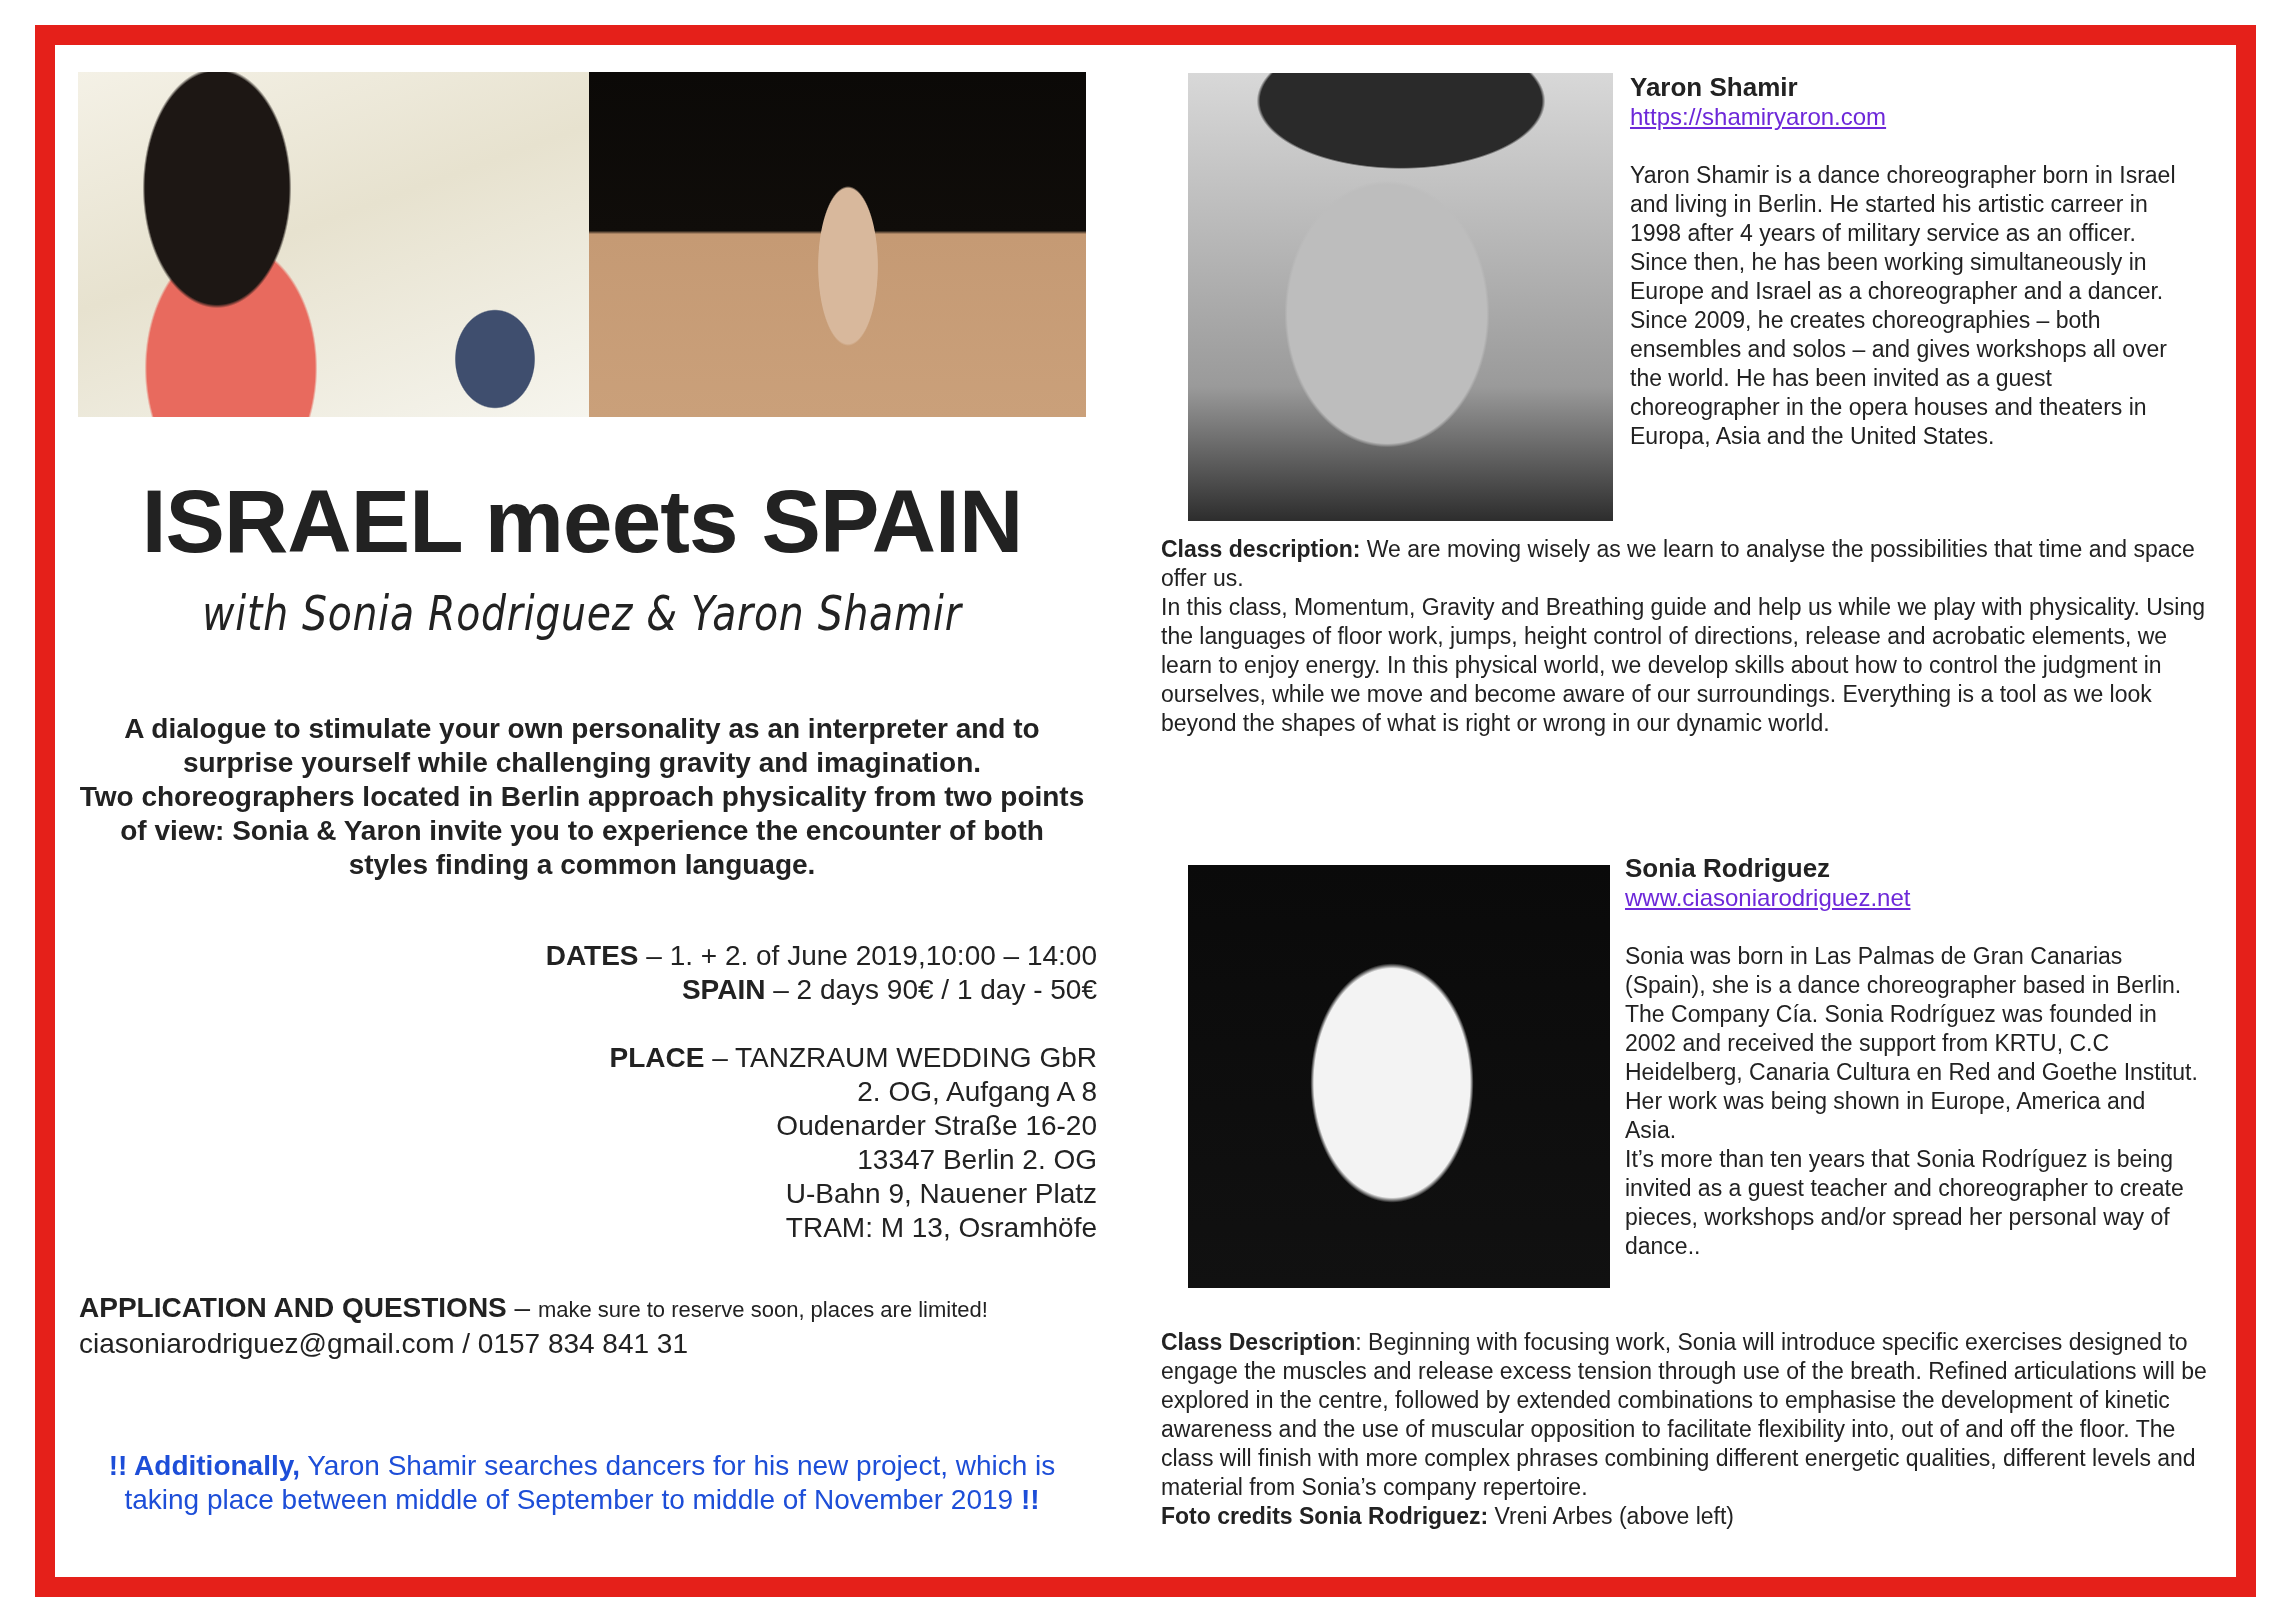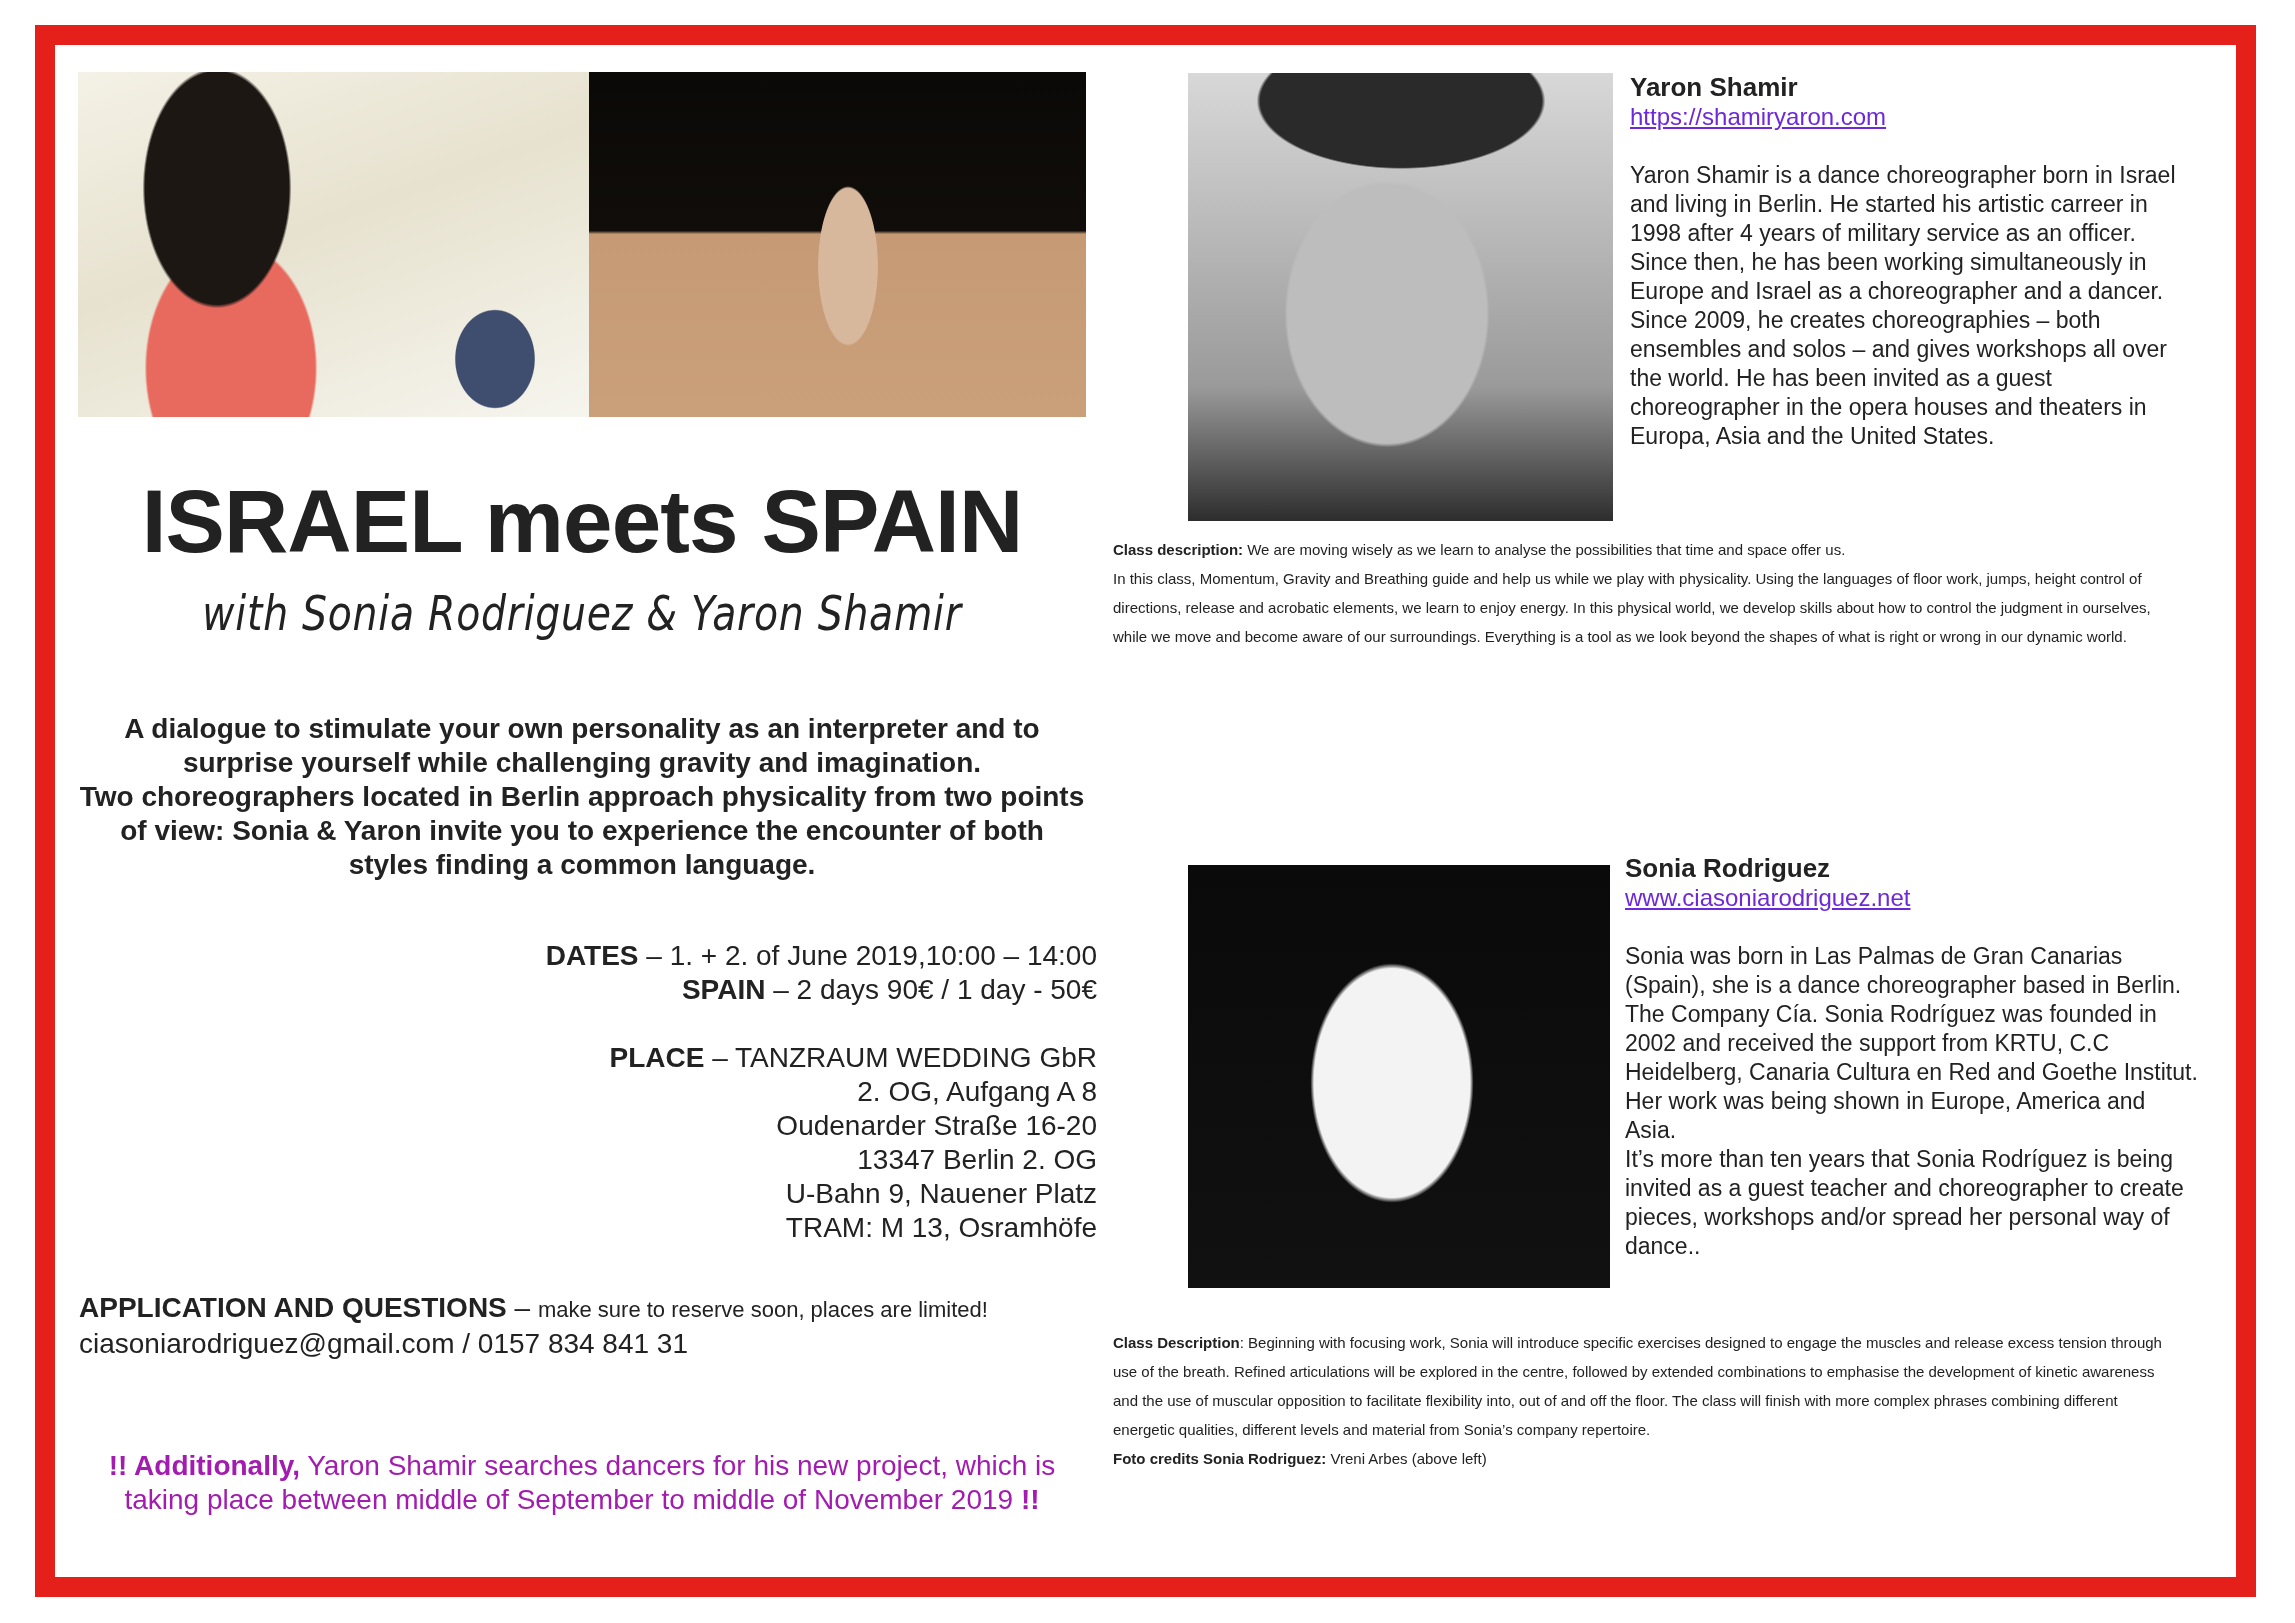--- a/index.html
+++ b/index.html
@@ -37,30 +37,30 @@
               letter-spacing:0.9px; transform:scaleX(0.82); transform-origin:center; }
   .intro { left:78px; top:712px; width:1008px; text-align:center;
            font-size:28px; font-weight:bold; line-height:34px; }
   .intro p { margin:0; }
   .info { left:79px; top:939px; width:1018px; font-size:28px; line-height:34px; }
   .info .row { white-space:nowrap;text-align:right; }
   .info b { font-weight:bold; }
   .gap { height:34px; }
   .apply { left:79px; top:1291px; width:1041px; font-size:28px; line-height:34px; }
   .apply .small { font-size:22px; }
-  .note { left:78px; top:1449px; width:1008px; text-align:center; color:#a21caf;
+  .note { left:78px; top:1449px; width:1008px; text-align:center; color:#1d4ed8;
           font-size:28px; line-height:34px; }
 
   .bio { font-size:23px; line-height:29px; color:#222; }
   .bio .name { font-weight:bold; font-size:26px; line-height:30px; }
   .bio a { color:#6d28d9; text-decoration:underline; font-size:24px; line-height:30px; display:block; }
   .bio .blank { height:29px; }
   .bio-yaron { left:1630px; top:72px; width:602px; }
   .bio-sonia { left:1625px; top:853px; width:602px; }
-  .classdesc { left:1113px; width:1060px; font-size:15px; line-height:29px; }
+  .classdesc { left:1161px; width:1060px; font-size:23px; line-height:29px; }
   .cd-yaron { top:535px; }
   .cd-sonia { top:1328px; }
   .classdesc b { font-weight:bold; }
   .classdesc p { margin:0; }
 </style>
 </head>
 <body>
 
 <div class="frame"></div>
 

